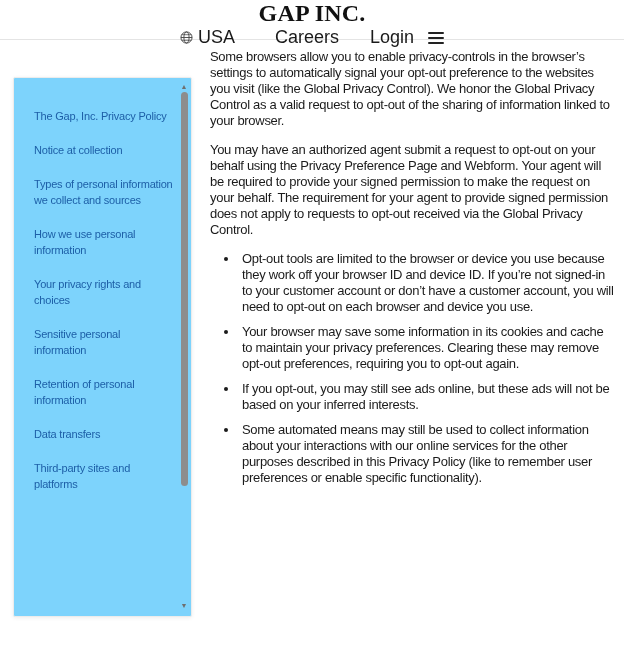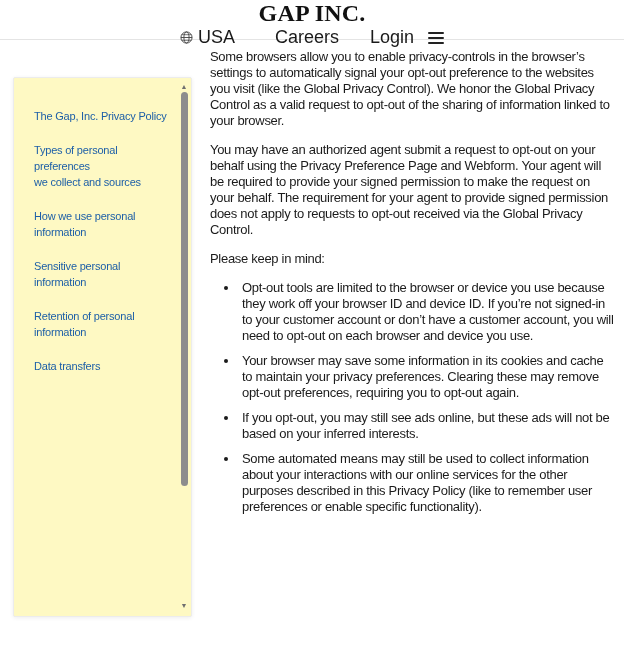--- a/index.html
+++ b/index.html
@@ -64,21 +64,21 @@
     border-radius: 1px;
   }
 
   
   .sidebar {
     position: absolute;
     left: 13px;
     top: 77px;
     width: 179px;
     height: 540px;
-    background: #fef9c3;
+    background: #7dd3fc;
     border: 1px solid #ececec;
     border-radius: 2px;
     box-shadow: 0 1px 4px rgba(0,0,0,0.07);
     padding: 30px 18px 12px 20px;
     overflow: hidden;
   }
   .sidebar-nav { display: block; }
   .sidebar-item {
     display: block;
     color: #1d5fa7;
@@ -170,51 +170,55 @@
         <span></span>
     </div>
   </div>
 </div>
 
 <div class="sidebar">
   <nav class="sidebar-nav">
 
       <a class="sidebar-item">The Gap, Inc. Privacy Policy</a>
 
-
-      <a class="sidebar-item">Types of personal preferences
+      <a class="sidebar-item">Notice at collection</a>
+
+      <a class="sidebar-item">Types of personal information
 we collect and sources</a>
 
       <a class="sidebar-item">How we use personal
 information</a>
 
 
+      <a class="sidebar-item">Your privacy rights and
+choices</a>
 
       <a class="sidebar-item">Sensitive personal
 information</a>
 
 
       <a class="sidebar-item">Retention of personal
 information</a>
 
       <a class="sidebar-item">Data transfers</a>
 
 
+      <a class="sidebar-item">Third-party sites and
+platforms</a>
     </nav>
   <div class="scrollbar">
     <div class="scroll-arrow up">▲</div>
     <div class="scroll-thumb"></div>
     <div class="scroll-arrow down">▼</div>
   </div>
 </div>
 
 <div class="content">
   <p>Some browsers allow you to enable privacy-controls in the browser’s settings to automatically signal your opt-out preference to the websites you visit (like the Global Privacy Control). We honor the Global Privacy Control as a valid request to opt-out of the sharing of information linked to your browser.</p>
   <p>You may have an authorized agent submit a request to opt-out on your behalf using the Privacy Preference Page and Webform. Your agent will be required to provide your signed permission to make the request on your behalf. The requirement for your agent to provide signed permission does not apply to requests to opt-out received via the Global Privacy Control.</p>
-  <p>Please keep in mind:</p>
   <ul>
 
       <li>Opt-out tools are limited to the browser or device you use because they work off your browser ID and device ID. If you’re not signed-in to your customer account or don’t have a customer account, you will need to opt-out on each browser and device you use.</li>
 
       <li>Your browser may save some information in its cookies and cache to maintain your privacy preferences. Clearing these may remove opt-out preferences, requiring you to opt-out again.</li>
 
       <li>If you opt-out, you may still see ads online, but these ads will not be based on your inferred interests.</li>
 
       <li>Some automated means may still be used to collect information about your interactions with our online services for the other purposes described in this Privacy Policy (like to remember user preferences or enable specific functionality).</li>
     </ul>

